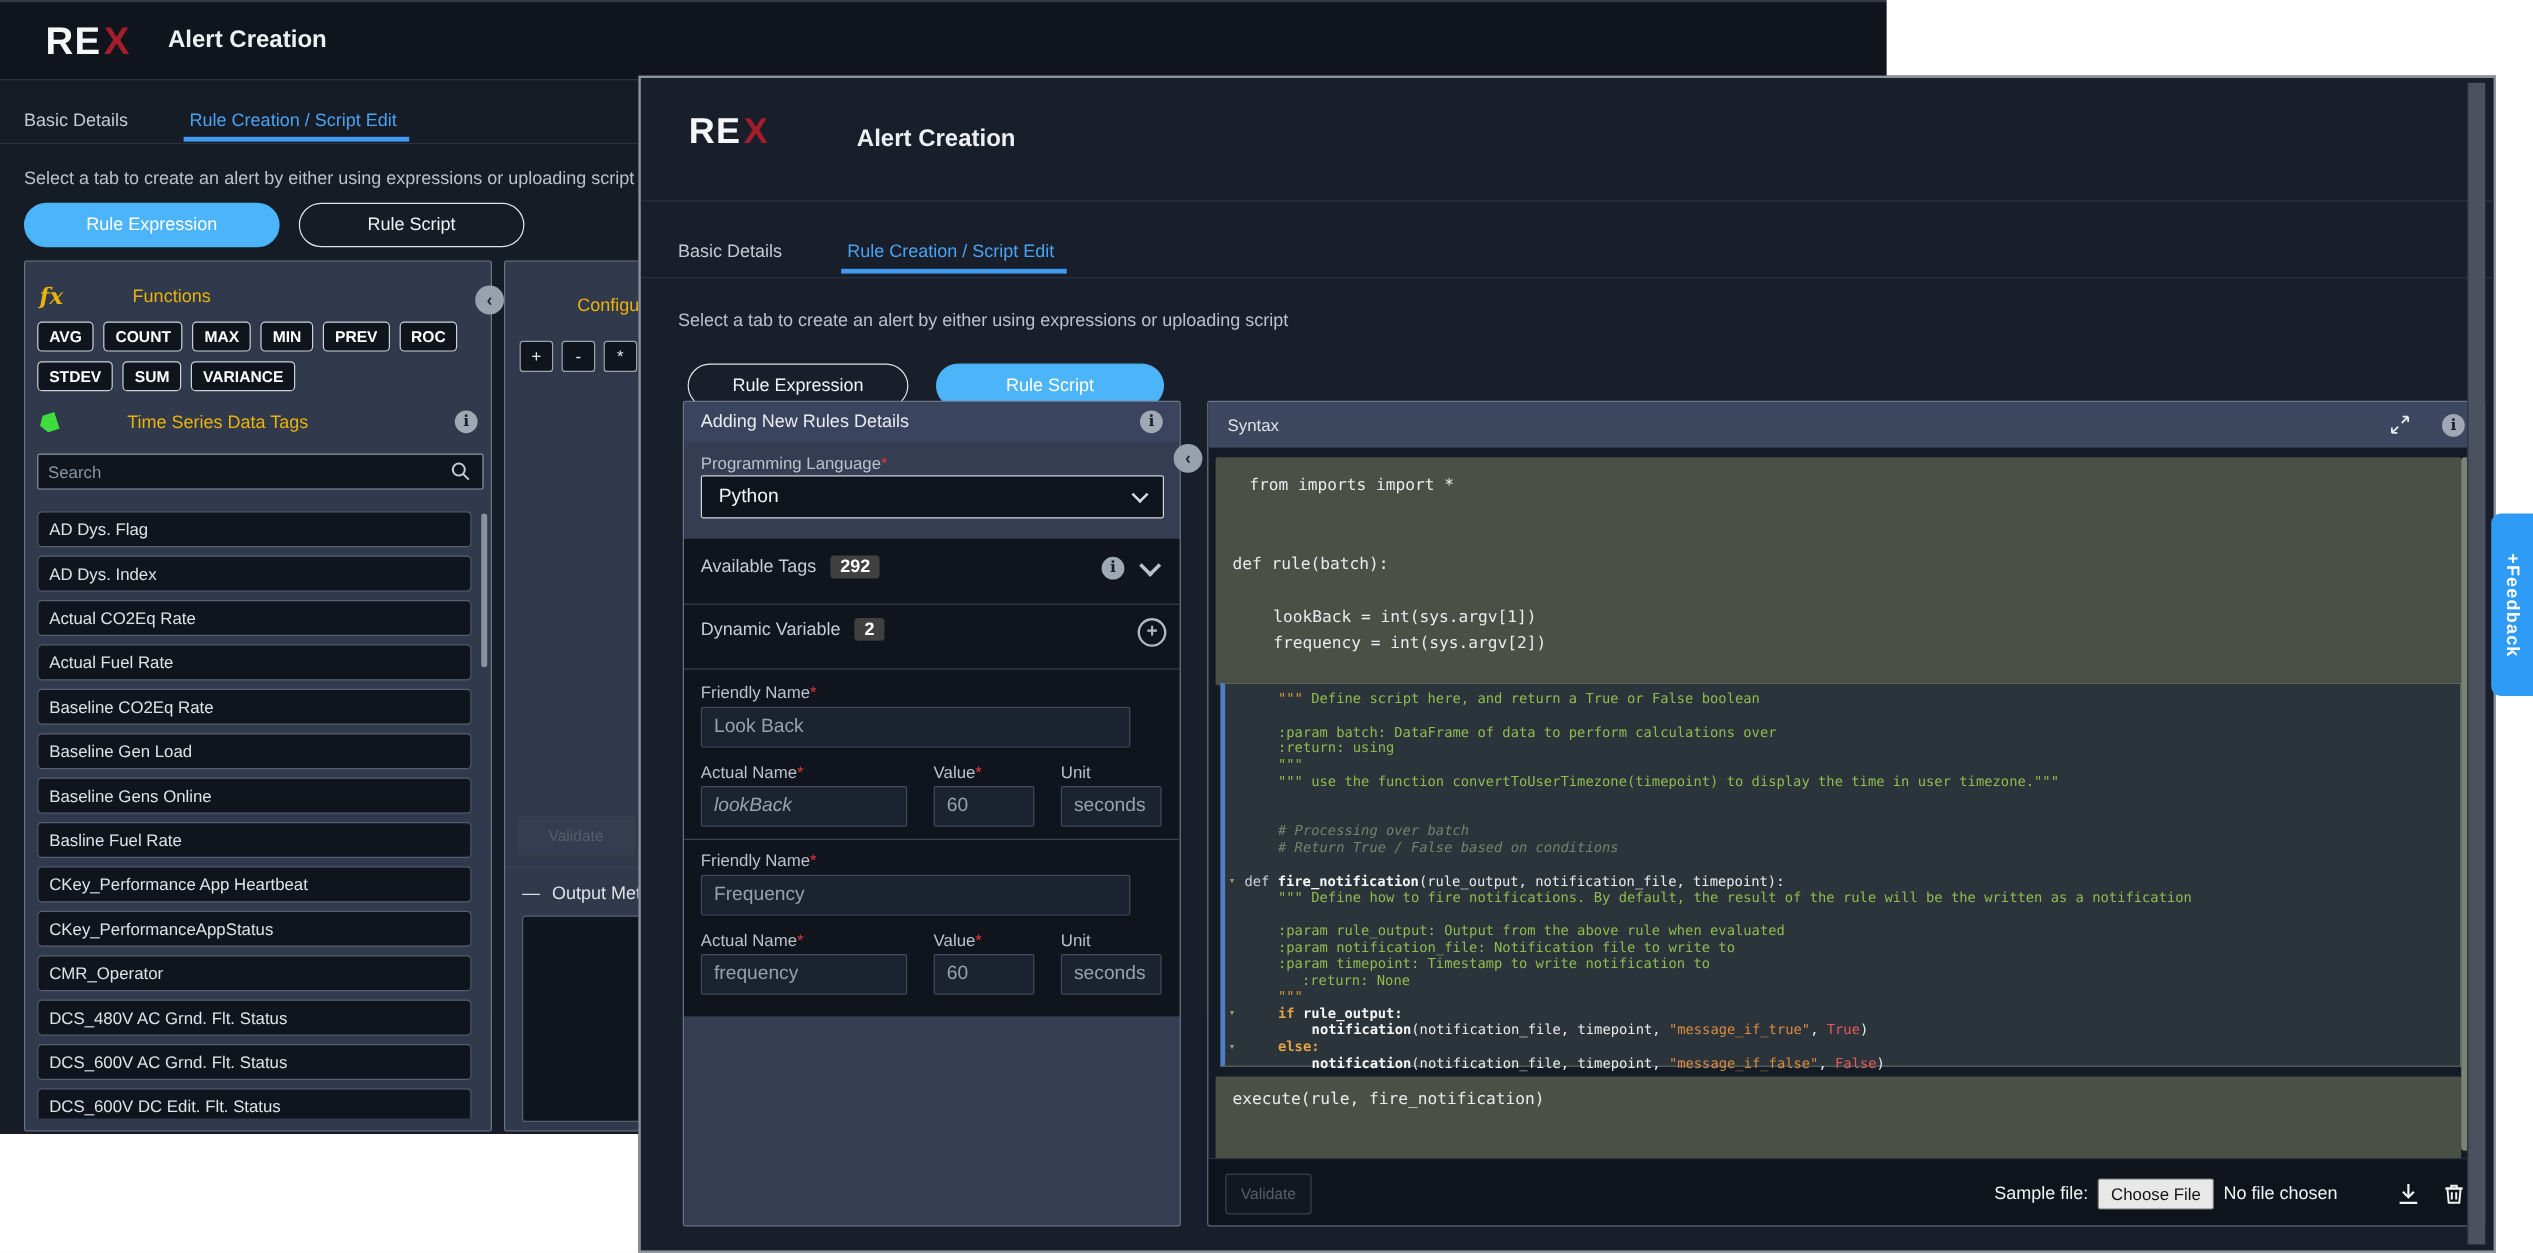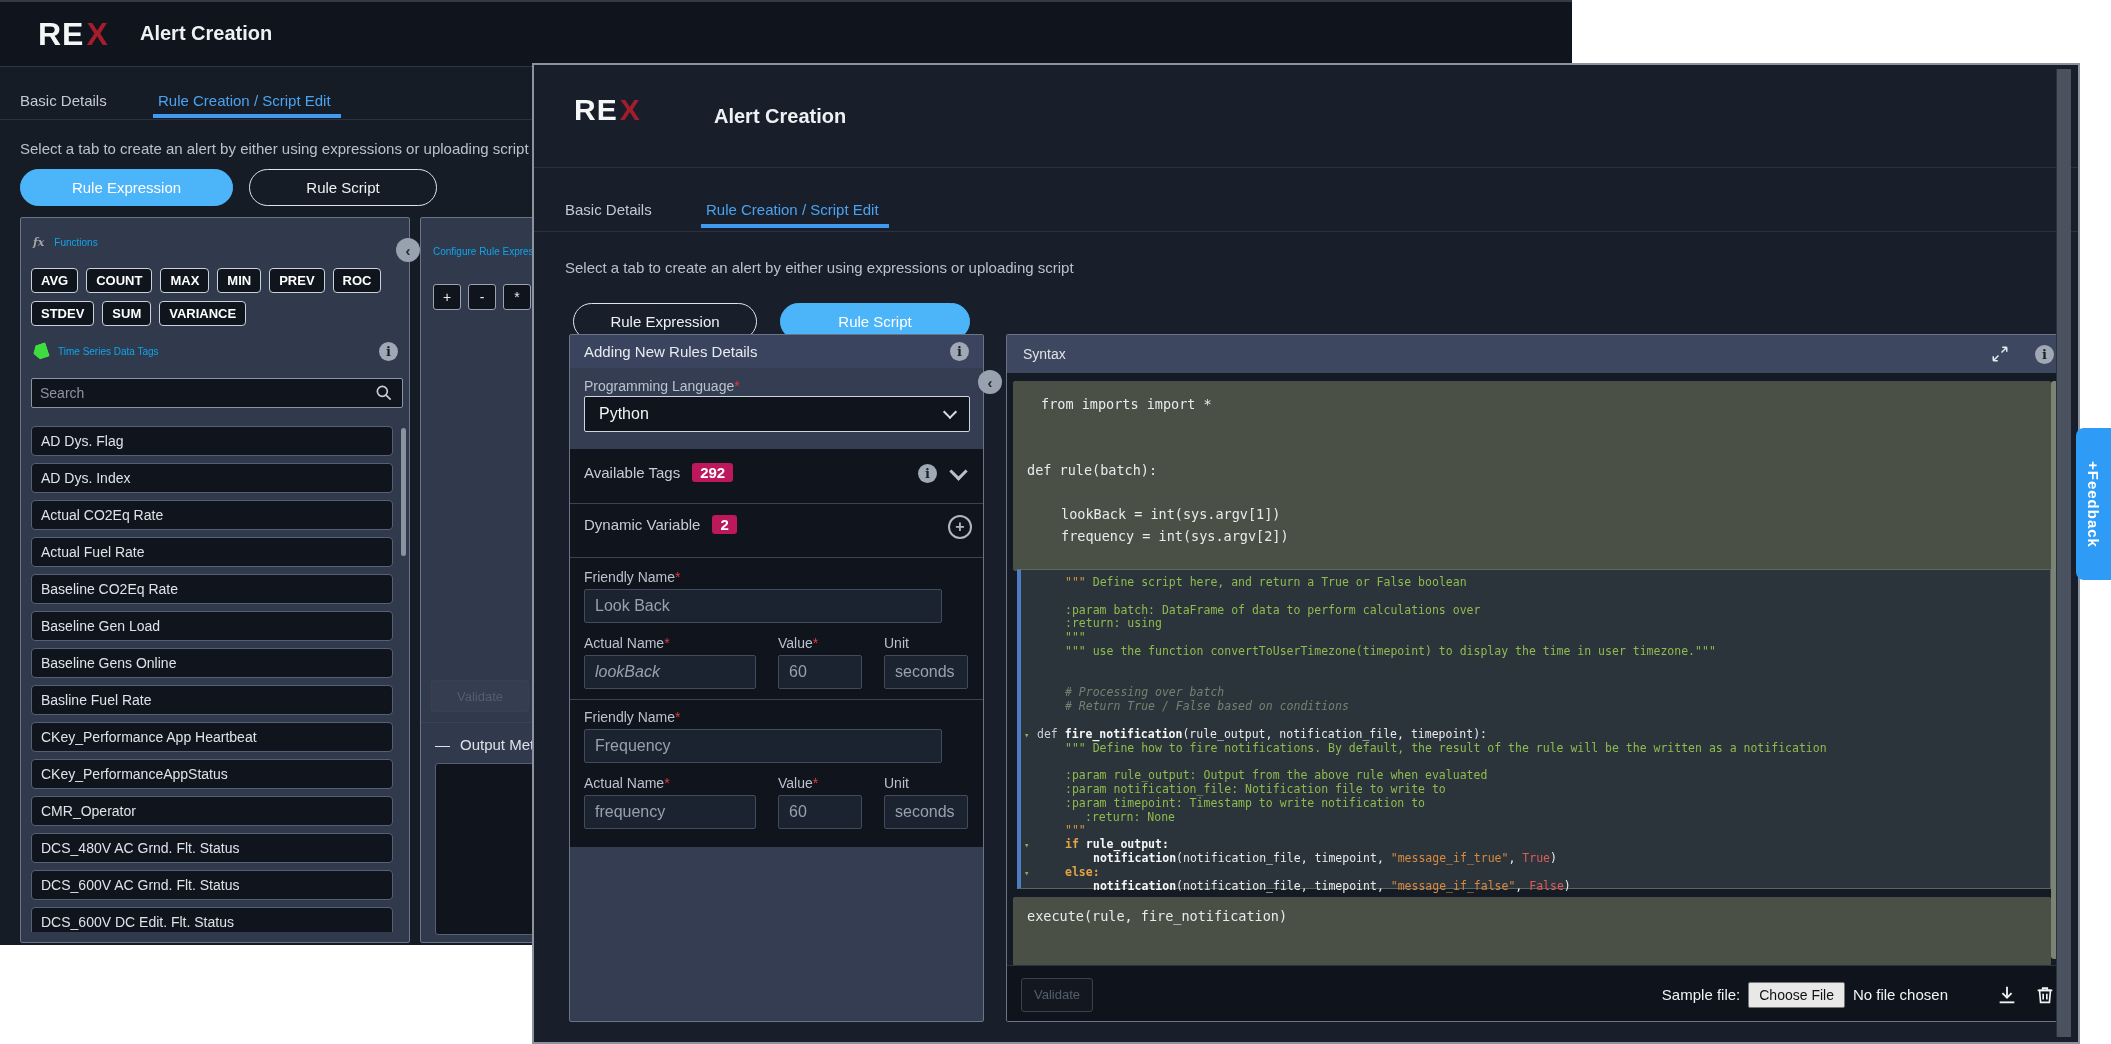--- a/index.html
+++ b/index.html
@@ -28,24 +28,24 @@
   .desc{color:#b9c1cb;font-size:15px;}
 
   
   .pill{height:37px;border-radius:19px;display:flex;align-items:center;justify-content:center;
         font-size:15px;box-sizing:border-box;cursor:pointer;}
   .pill.filled{background:#4cb4f8;color:#ffffff;border:1px solid #4cb4f8;}
   .pill.outline{background:transparent;color:#eef2f5;border:1px solid #dfe4ea;}
 
   
   .panel{border:1px solid #6b7487;border-radius:2px;background:#313a4d;box-sizing:border-box;}
-  .panel-label{color:#0ea5e9;font-size:10px;}
-
-  
-  .fx-icon{color:#a3a3a3;font-style:italic;font-weight:bold;font-size:11px;font-family:"DejaVu Serif",serif;}
+  .panel-label{color:#eab308;font-size:15px;margin-left:48px;}
+
+  
+  .fx-icon{color:#eab308;font-style:italic;font-weight:bold;font-size:19px;font-family:"DejaVu Serif",serif;}
   .fxbtns{display:flex;flex-wrap:wrap;gap:8px;}
   .fxbtn{background:#10151d;border:1px solid #c9d1d9;border-radius:4px;color:#ffffff;
          font-size:13px;font-weight:bold;padding:4px 9px;cursor:pointer;}
   .tag-shape{width:15px;height:15px;background:#3fdc3f;display:inline-block;
              clip-path:polygon(32% 0,100% 0,100% 100%,32% 100%,0 50%);transform:rotate(-18deg);position:relative;}
   .search-box{background:#10151d;border:1px solid #8a94a2;border-radius:2px;height:30px;display:flex;align-items:center;box-sizing:border-box;}
   .search-box input{background:transparent;border:none;outline:none;color:#cfd6dd;font-size:14px;flex:1;padding:0 8px;font-family:"Liberation Sans",sans-serif;}
   .search-box input::placeholder{color:#8a94a2;}
   .tag-item{background:#10151d;border:1px solid #556172;border-radius:4px;color:#dde3e9;
             font-size:14px;height:28px;line-height:28px;padding:0 9px;margin-bottom:7px;cursor:pointer;
@@ -74,21 +74,21 @@
   .panel-hdr{background:#3a445e;height:33px;display:flex;align-items:center;padding:0 14px;box-sizing:border-box;justify-content:space-between;}
   .panel-hdr .t{color:#e8ebef;font-size:15px;}
   .slate{background:#343d52;}
   .darksec{background:#0f141d;}
   .field-label{color:#bac2cd;font-size:14px;}
   .req{color:#e63939;}
   .tinput{background:#1c2330;border:1px solid #414b5c;border-radius:2px;color:#97a1ae;font-size:16px;
           height:34px;line-height:32px;padding:0 10px;box-sizing:border-box;overflow:hidden;white-space:nowrap;}
   .sel{background:#10151d;border:1px solid #cfd5dd;border-radius:2px;color:#f2f4f6;font-size:16px;
        height:36px;display:flex;align-items:center;justify-content:space-between;padding:0 14px;box-sizing:border-box;cursor:pointer;}
-  .badge{background:#be185d;color:#ffffff;font-weight:bold;font-size:15px;border-radius:3px;padding:1px 8px;}
+  .badge{background:#404040;color:#ffffff;font-weight:bold;font-size:15px;border-radius:3px;padding:1px 8px;}
   .divider{height:1px;background:#3a4350;}
 
   
   .syntax-hdr{background:#3d4760;height:38px;display:flex;align-items:center;padding:0 16px;box-sizing:border-box;}
   .code{font-family:"DejaVu Sans Mono",monospace;}
   .olive{background:#4a5046;border-radius:2px;}
   .codeblock{background:#2b333b;border:1px solid #5d665c;border-left:4px solid #4d7dc2;box-sizing:border-box;}
   .cl{position:relative;white-space:pre;overflow:hidden;}
   .code-top .cl,.code-bottom .cl{line-height:22px;font-size:13.5px;}
   .code-block .cl{line-height:13.8px;font-size:11.5px;}

